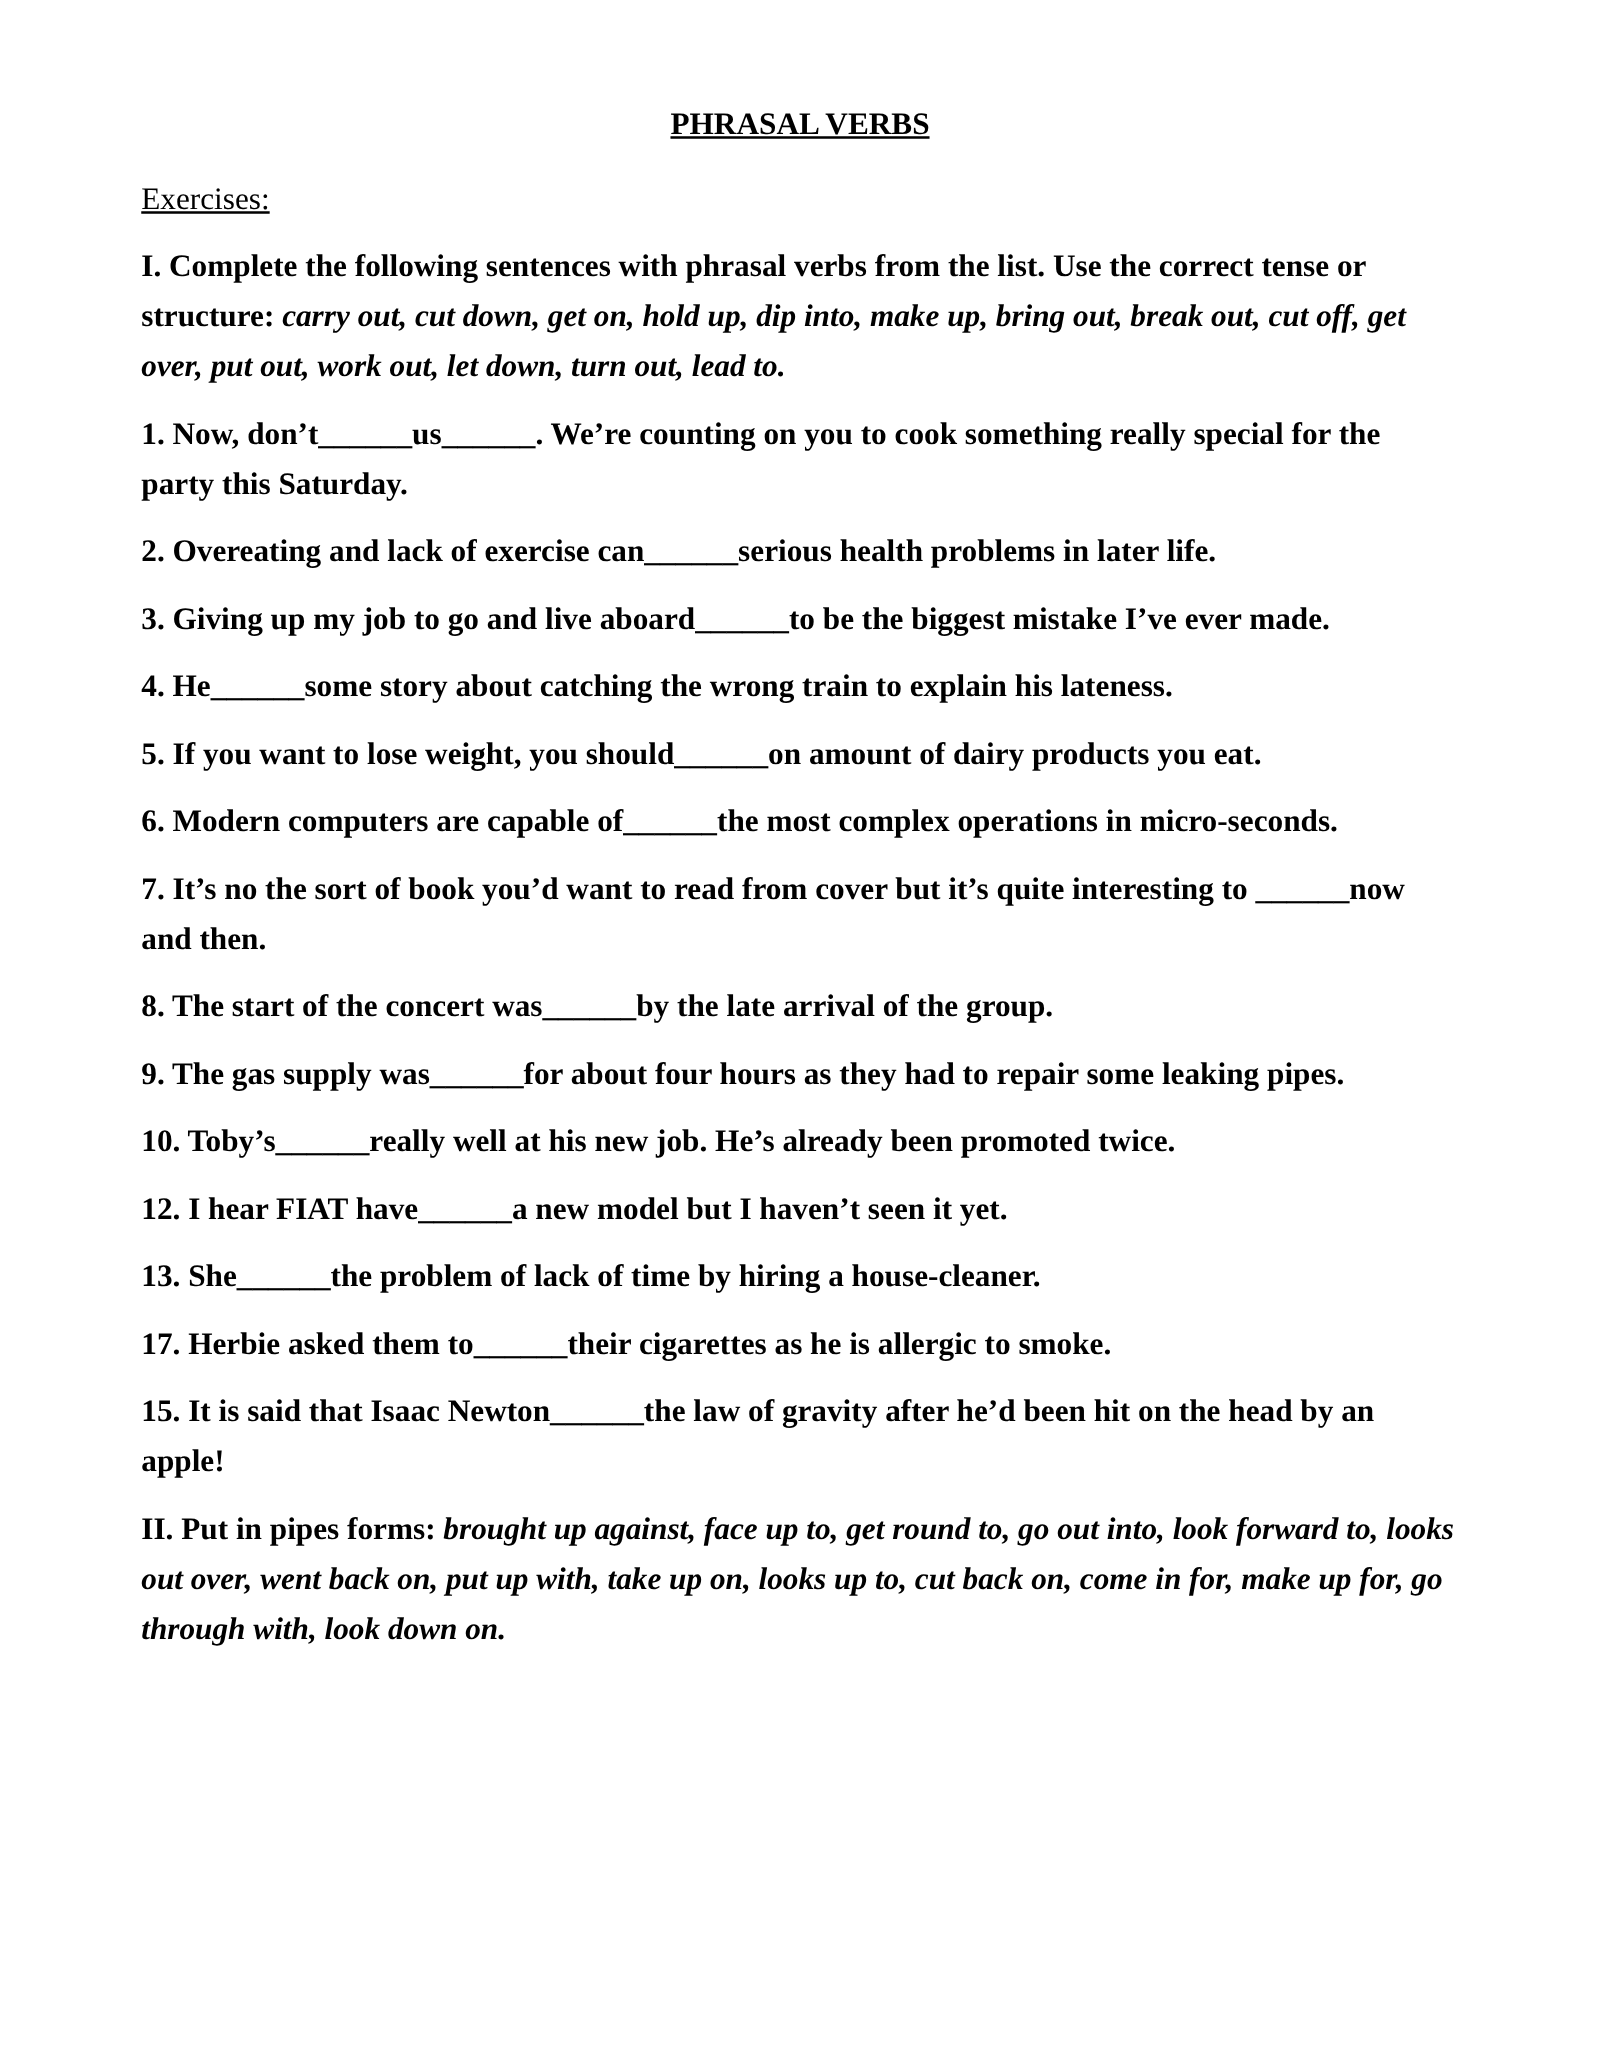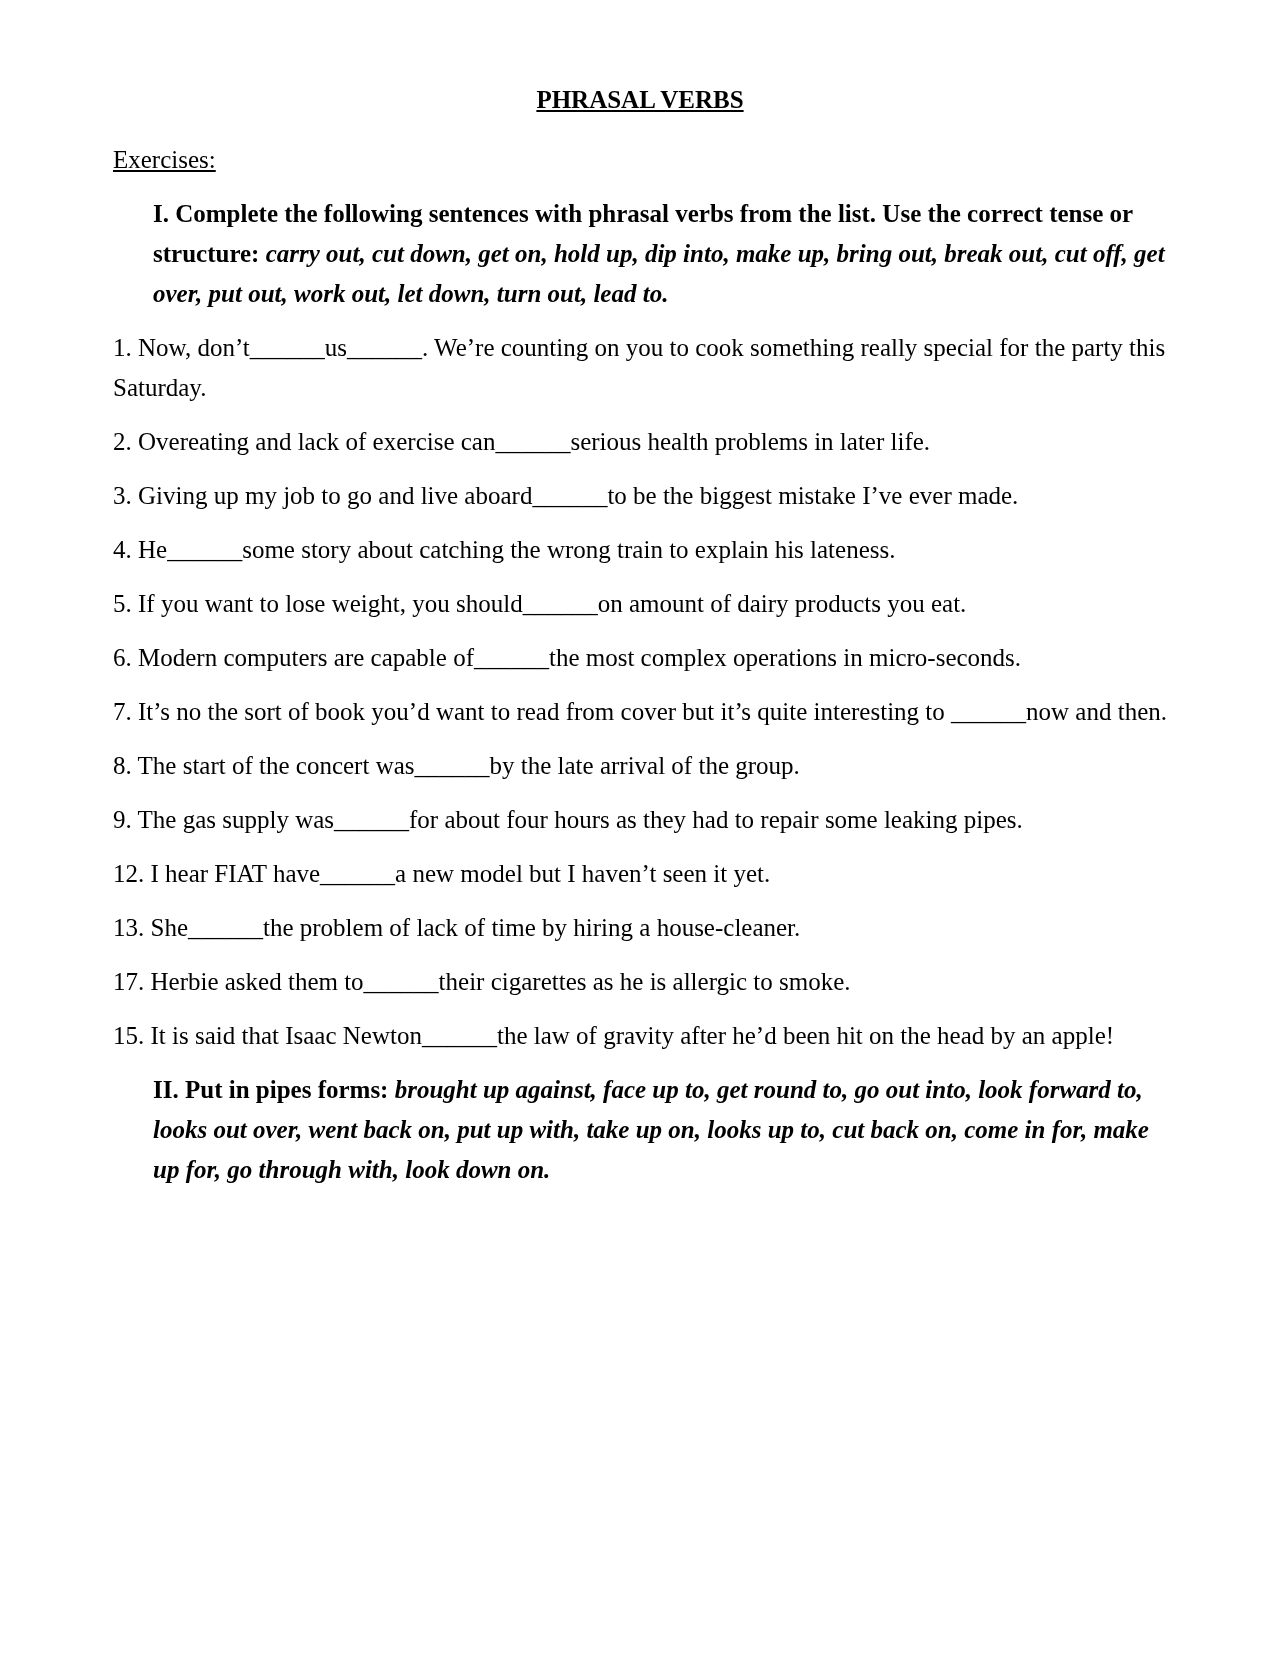--- a/index.html
+++ b/index.html
@@ -32,28 +32,27 @@
     margin-bottom: 20px;
   }
   .underlined {
     text-decoration: underline;
   }
   .subhead {
     font-weight: normal;
   }
   .instruction {
     font-weight: bold;
-    margin-left: 40px;
   }
   .verb-list {
     font-style: italic;
     font-weight: bold;
   }
   .sentence {
-    font-weight: normal;
+    font-weight: bold;
   }
 </style>
 </head>
 <body>
 
 <div class="page">
 
   <p class="doc-title"><span class="underlined">PHRASAL VERBS</span></p>
 
   <p class="subhead"><span class="underlined">Exercises:</span></p>
@@ -62,20 +61,21 @@
 
   <p class="sentence">1. Now, don’t______us______. We’re counting on you to cook something really special for the party this Saturday.</p>
   <p class="sentence">2. Overeating and lack of exercise can______serious health problems in later life.</p>
   <p class="sentence">3. Giving up my job to go and live aboard______to be the biggest mistake I’ve ever made.</p>
   <p class="sentence">4. He______some story about catching the wrong train to explain his lateness.</p>
   <p class="sentence">5. If you want to lose weight, you should______on amount of dairy products you eat.</p>
   <p class="sentence">6. Modern computers are capable of______the most complex operations in micro-seconds.</p>
   <p class="sentence">7. It’s no the sort of book you’d want to read from cover but it’s quite interesting to ______now and then.</p>
   <p class="sentence">8. The start of the concert was______by the late arrival of the group.</p>
   <p class="sentence">9. The gas supply was______for about four hours as they had to repair some leaking pipes.</p>
+  <p class="sentence">10. Toby’s______really well at his new job. He’s already been promoted twice.</p>
   <p class="sentence">12. I hear FIAT have______a new model but I haven’t seen it yet.</p>
   <p class="sentence">13. She______the problem of lack of time by hiring a house-cleaner.</p>
   <p class="sentence">17. Herbie asked them to______their cigarettes as he is allergic to smoke.</p>
   <p class="sentence">15. It is said that Isaac Newton______the law of gravity after he’d been hit on the head by an apple!</p>
 
   <p class="instruction"><span>II. Put in pipes forms: </span><span class="verb-list">brought up against, face up to, get round to, go out into, look forward to, looks out over, went back on, put up with, take up on, looks up to, cut back on, come in for, make up for, go through with, look down on.</span></p>
 
 
 </div>
 

